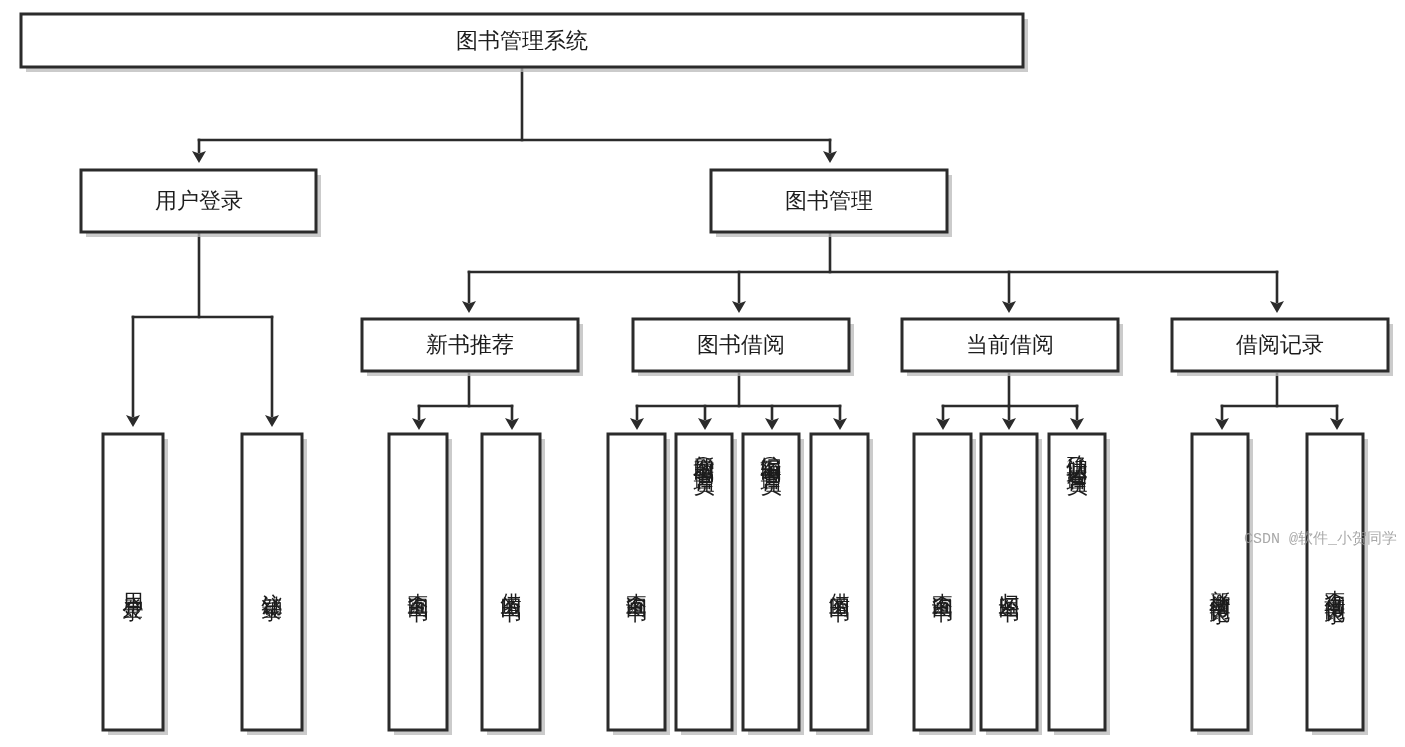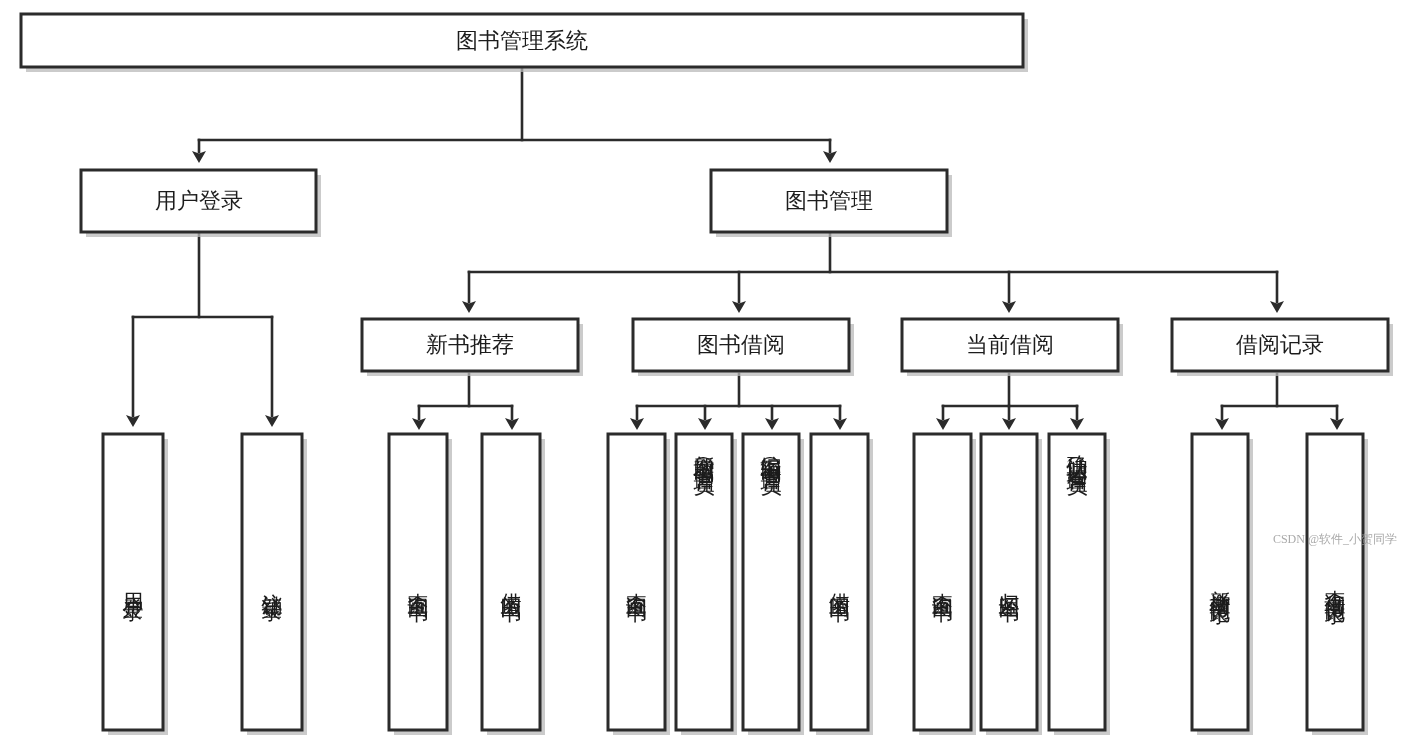--- a/index.html
+++ b/index.html
@@ -69,22 +69,22 @@
     font-size: 21px;
     line-height: 1.05;
     color: #1c1c1c;
     letter-spacing: 3px;
     white-space: nowrap;
   }
   .watermark {
     position: absolute;
     right: 8px;
     bottom: 6px;
-    font-family: Liberation Serif, serif;
-    font-size: 12px;
+    font-family: Liberation Mono, monospace;
+    font-size: 15px;
     color: #9a9a9a;
     opacity: 0.85;
     white-space: nowrap;
   }
 </style>
 </head>
 <body>
 
 <div id="diagram-root">
 

